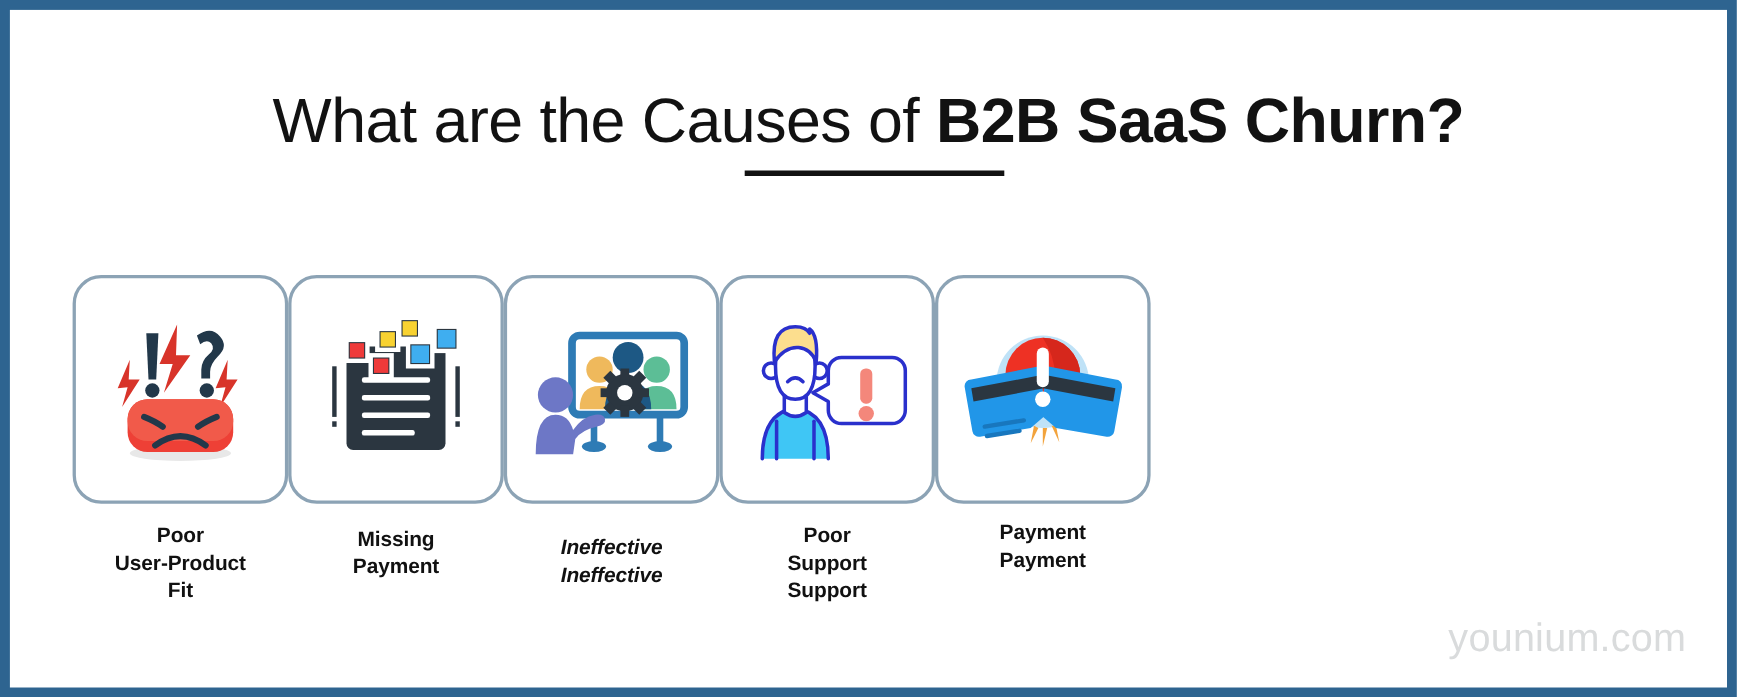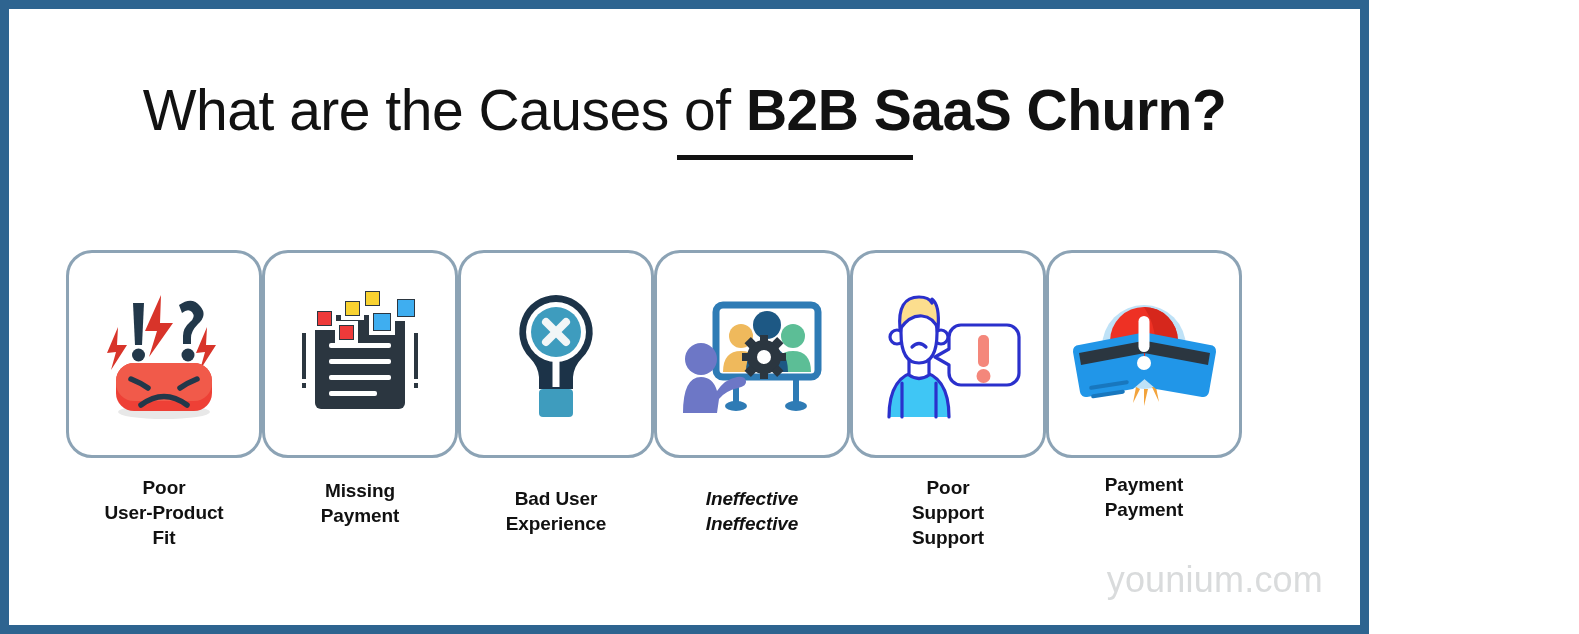--- a/index.html
+++ b/index.html
@@ -5,21 +5,21 @@
   * { box-sizing: border-box; margin: 0; padding: 0; }
   html, body {
     width: 1579px;
     height: 634px;
     background: #ffffff;
     font-family: "Liberation Sans", sans-serif;
     overflow: hidden;
   }
   .frame {
     position: relative;
-    width: 1369px;
+    width: 1579px;
     height: 634px;
     background: #ffffff;
     border: 9px solid #2E6490;
   }
 
   
   .title-wrap {
     position: absolute;
     top: 68px;
     left: 0;
@@ -174,43 +174,20 @@
           <rect x="89" y="35" width="16" height="16" fill="#3FAEF0"></rect>
           <rect x="113" y="21" width="16" height="16" fill="#3FAEF0"></rect>
         </svg>
       </div>
       <div class="card-label">
         <span class="ln">Missing</span>
         <span class="ln">Payment</span>
       </div>
     </div>
 
-    <div class="card-col col-3">
-      <div class="card">
-        <svg width="150" height="150" viewBox="0 0 150 150">
-
-          <path d="M75 16 a37 37 0 0 1 26 63 q-8 8 -9 19 l0 12 l-34 0 l0 -12 q-1 -11 -9 -19 a37 37 0 0 1 26 -63 z" fill="#1C3348"></path>
-          <circle cx="75" cy="53" r="30" fill="#ffffff"></circle>
-          <circle cx="75" cy="53" r="25" fill="#3E9CBE"></circle>
-
-          <g stroke="#F2F6F7" stroke-width="8" stroke-linecap="round">
-            <line x1="65" y1="43" x2="85" y2="63"></line>
-            <line x1="85" y1="43" x2="65" y2="63"></line>
-          </g>
-
-          <rect x="71.5" y="80" width="7" height="28" fill="#ffffff"></rect>
-
-          <rect x="58" y="110" width="34" height="28" rx="4" fill="#3E9CBE"></rect>
-        </svg>
-      </div>
-      <div class="card-label">
-        <span class="ln">Bad User</span>
-        <span class="ln">Experience</span>
-      </div>
-    </div>
 
     <div class="card-col col-4">
       <div class="card">
         <svg width="155" height="150" viewBox="0 0 155 150">
 
           <g fill="#2E7BB5">
             <rect x="58" y="96" width="6" height="28"></rect>
             <rect x="118" y="96" width="6" height="28"></rect>
             <ellipse cx="61" cy="127" rx="11" ry="5"></ellipse>
             <ellipse cx="121" cy="127" rx="11" ry="5"></ellipse>

